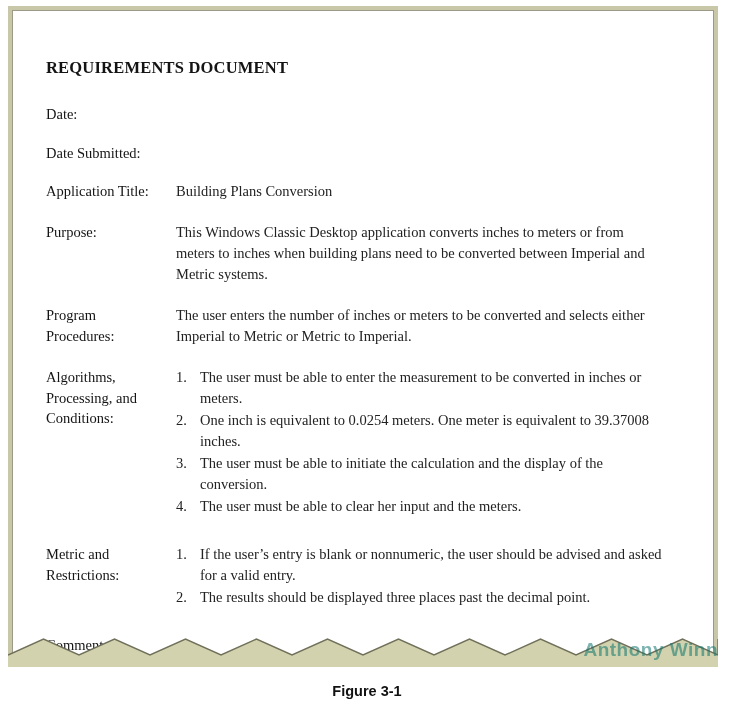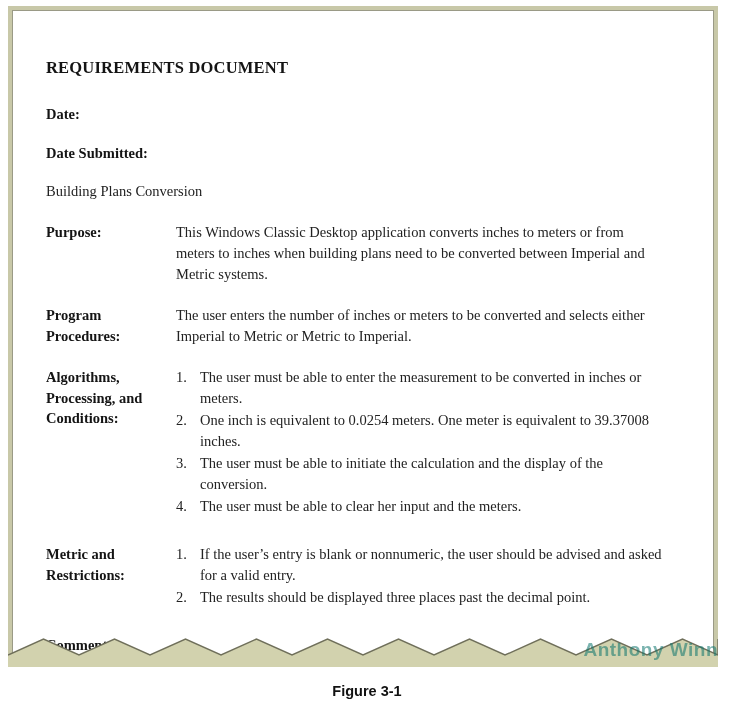--- a/index.html
+++ b/index.html
@@ -66,21 +66,21 @@
   }
 
   .row {
     display: flex;
     align-items: flex-start;
     margin-bottom: 20px;
   }
   .row-label {
     width: 130px;
     flex: 0 0 130px;
-    font-weight: bold;
+    font-weight: normal;
     font-size: 14.5px;
     line-height: 1.42;
     color: #141414;
   }
   .row-value {
     flex: 1 1 auto;
     font-size: 14.5px;
     line-height: 1.45;
     color: #222222;
   }
@@ -147,20 +147,21 @@
   <div id="rows-container">
       <div class="row row-tight">
         <div class="row-label">Date:</div>
         <div class="row-value"></div>
       </div>
       <div class="row row-tight">
         <div class="row-label">Date Submitted:</div>
         <div class="row-value"></div>
       </div>
       <div class="row">
+        <div class="row-label">Application Title:</div>
         <div class="row-value">Building Plans Conversion</div>
       </div>
       <div class="row">
         <div class="row-label">Purpose:</div>
         <div class="row-value">This Windows Classic Desktop application converts inches to meters or from meters to inches when building plans need to be converted between Imperial and Metric systems.</div>
       </div>
       <div class="row">
         <div class="row-label">
           <div>Program</div>
           <div>Procedures:</div>

